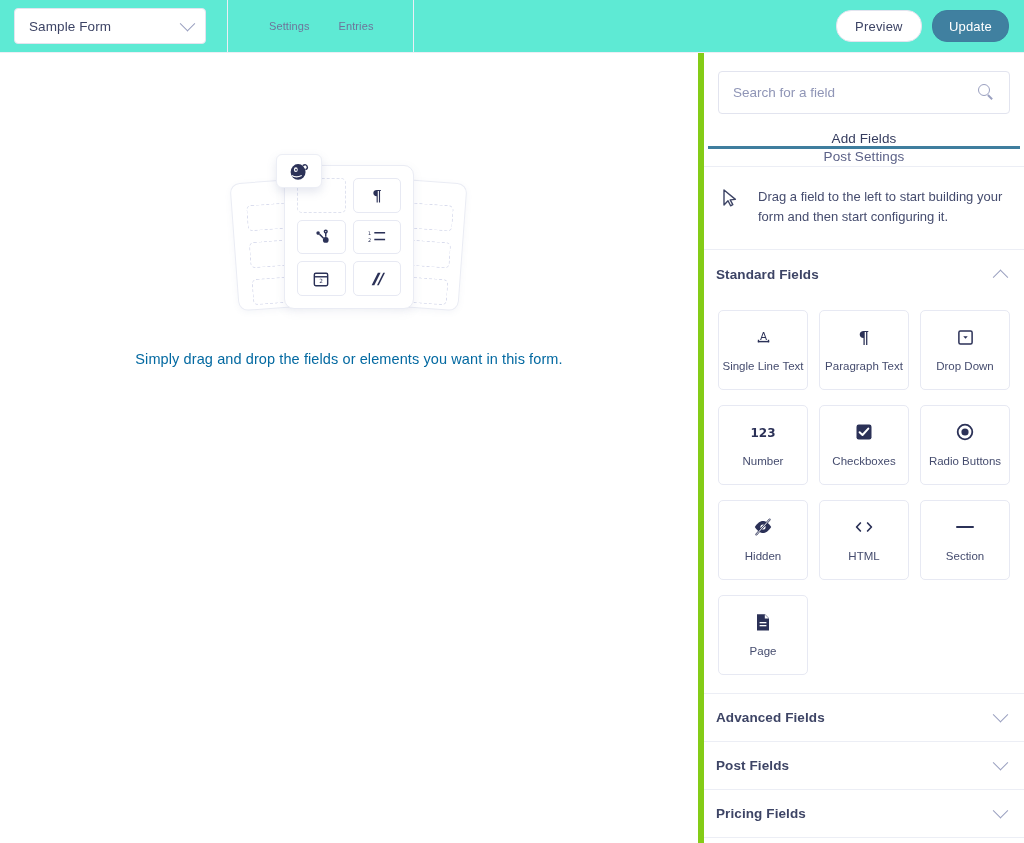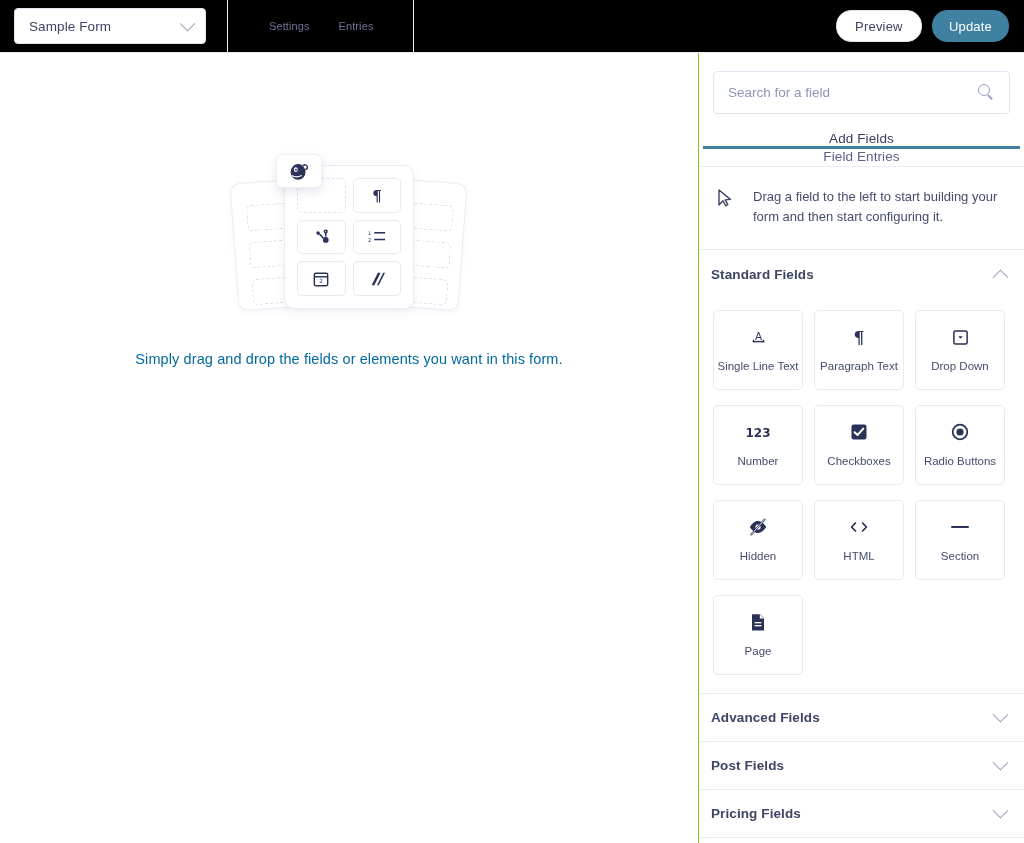--- a/index.html
+++ b/index.html
@@ -7,21 +7,21 @@
     width: 1024px; height: 843px;
     background: #ffffff;
     font-family: "Liberation Sans", sans-serif;
     color: #38415c;
     overflow: hidden;
   }
 
   
   .topbar {
     position: absolute; left: 0; top: 0; width: 1024px; height: 53px;
-    background: #000000;
+    background: #5eead4;
     border-bottom: 1px solid #eceef5;
     display: flex; align-items: center;
   }
   .form-switcher {
     margin-left: 14px;
     width: 192px; height: 36px;
     border: 1px solid #e2e4ef; border-radius: 4px;
     background: #fff;
     display: flex; align-items: center; justify-content: space-between;
     padding: 0 12px 0 14px;
@@ -105,21 +105,21 @@
     border: 1px solid #eceef5; border-radius: 6px; background: #fff;
   }
   .canvas-caption {
     margin-top: 36px; font-size: 14.5px; color: #0369a1; letter-spacing: .1px;
   }
 
   
   .sidebar {
     position: absolute; left: 698px; top: 53px;
     width: 326px; height: 790px;
-    background: #ffffff; border-left: 1px solid #84cc16;
+    background: #ffffff; border-left: 6px solid #84cc16;
     overflow: hidden;
   }
   .search-wrap { padding: 18px 14px 0 14px; }
   .search-box {
     height: 43px; border: 1px solid #e2e4ef; border-radius: 4px;
     display: flex; align-items: center; padding: 0 14px;
   }
   .search-box input {
     flex: 1; border: 0; outline: none; font-size: 13.5px;
     color: #3d4465; font-family: "Liberation Sans", sans-serif; background: transparent;
@@ -274,21 +274,21 @@
           <b></b>
         </span>
     </div>
   </div>
 
   <div class="tabs">
     <div class="tab active">
       <span>Add Fields</span>
     </div>
     <div class="tab">
-      <span>Field Entries</span>
+      <span>Post Settings</span>
     </div>
   </div>
 
   <div class="hint">
     <span class="cursor-ico">
       <svg width="15" height="18" viewBox="0 0 15 18">
         <path d="M2 1 L2 16 L6 11.8 L8.6 16.8 L10.8 15.7 L8.2 10.9 L13.4 10.4 Z" fill="#ffffff" stroke="#3d4465" stroke-width="1.4" stroke-linejoin="round"></path>
       </svg>
     </span>
     <p>Drag a field to the left to start building your form and then start configuring it.</p>

